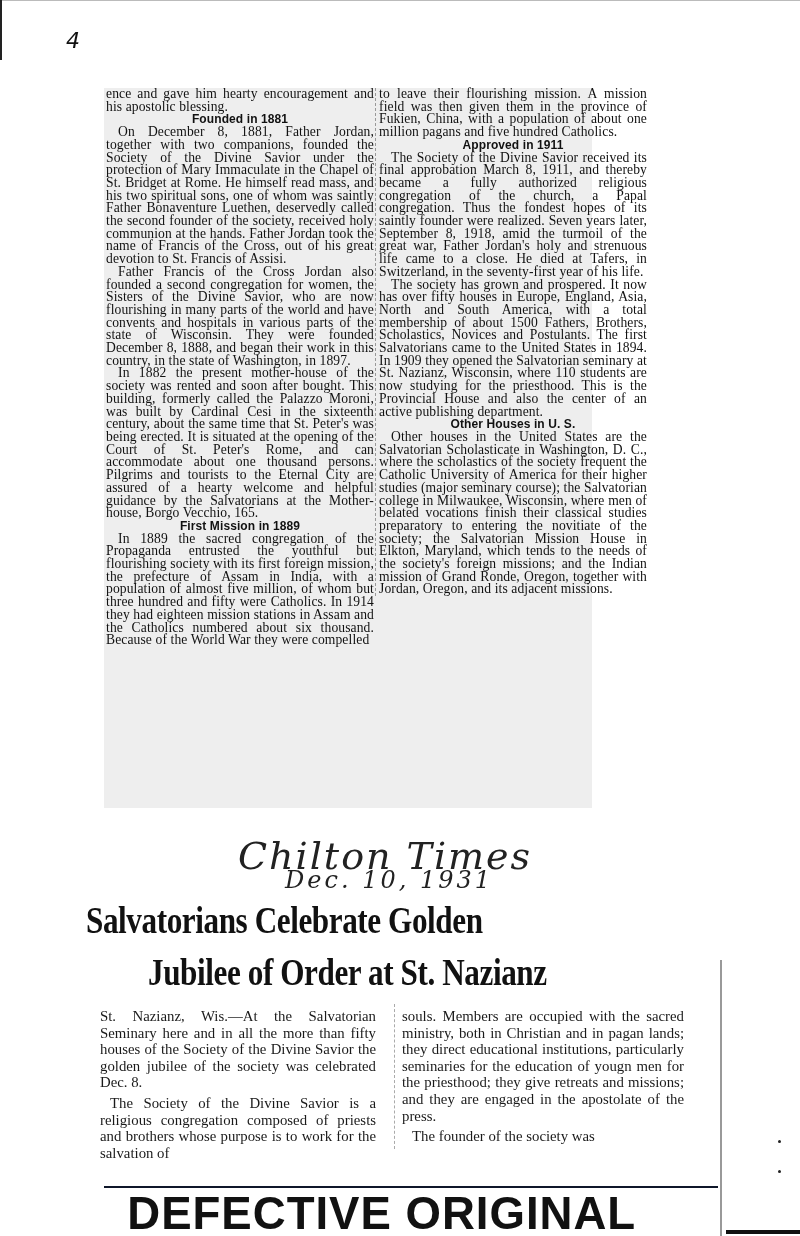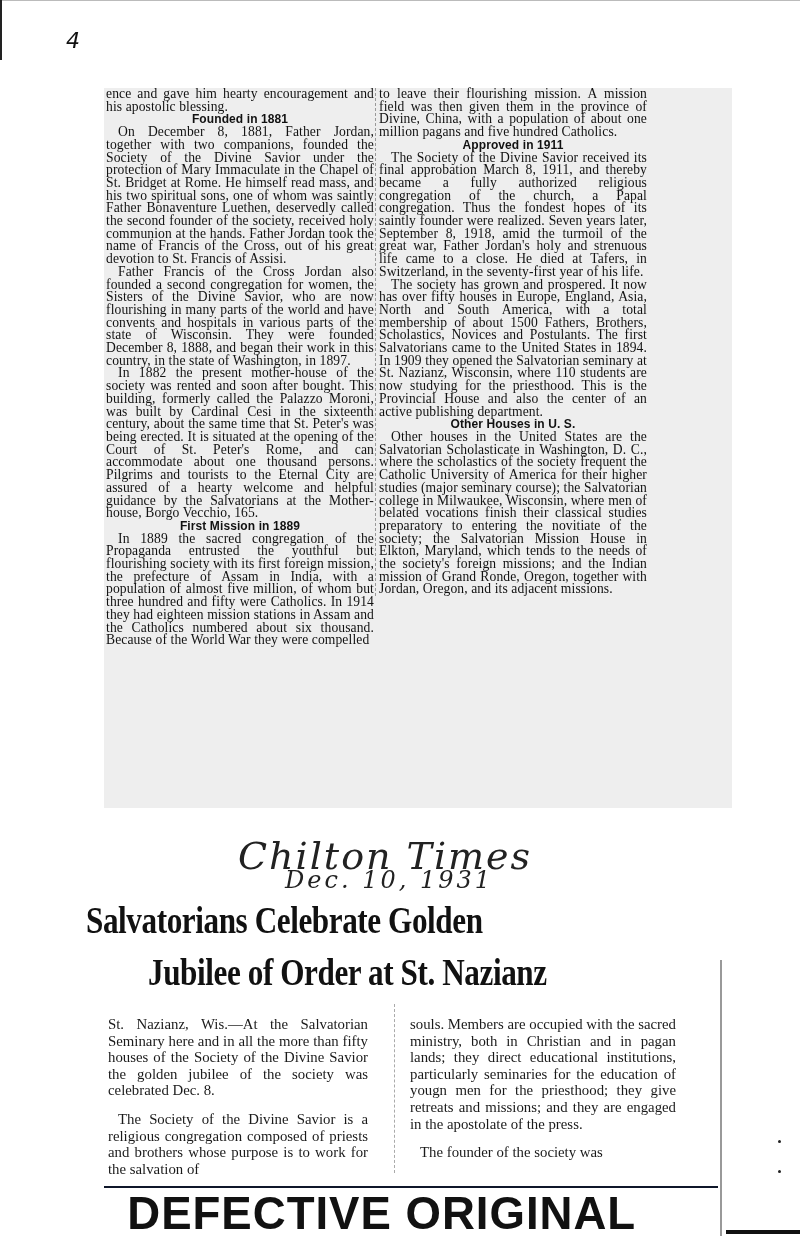--- a/index.html
+++ b/index.html
@@ -8,21 +8,21 @@
     background: #ffffff; color: #111;
     font-family: "DejaVu Serif", serif;
   }
   .page-edge-left { position: absolute; left: 0; top: 0; width: 2px; height: 60px; background: #222; }
   .page-edge-top { position: absolute; left: 0; top: 0; width: 800px; height: 1px; background: #bbb; }
   .page-number {
     position: absolute; left: 66px; top: 28px; font-family: "DejaVu Sans", sans-serif;
     font-size: 22px; font-style: italic; color: #111;
   }
   .clip-top {
-    position: absolute; left: 104px; top: 88px; width: 628px; height: 720px;
+    position: absolute; left: 104px; top: 88px; width: 488px; height: 720px;
     background: #eeeeee;
   }
   .col {
     position: absolute; top: 0; width: 268px;
     font-family: "Liberation Serif", serif; font-size: 13.6px; line-height: 12.7px;
     text-align: justify; letter-spacing: 0.1px;
   }
   .col.left { left: 2px; }
   .col.right { left: 271px; border-left: 1px dashed #999; padding-left: 3px; }
   .col p { margin: 0; text-indent: 0; }
@@ -41,21 +41,21 @@
     position: absolute; font-family: "Liberation Serif", serif; font-weight: bold;
     font-size: 38px; color: #111; transform: scaleX(0.82); transform-origin: left top;
     white-space: nowrap; letter-spacing: -0.5px;
   }
   .headline.l1 { left: 86px; top: 898px; }
   .headline.l2 { left: 148px; top: 950px; }
   .bottom-col {
     position: absolute; top: 1004px; font-family: "Liberation Serif", serif;
     font-size: 14.8px; line-height: 16.6px; text-align: justify; color: #1a1a1a;
   }
-  .bottom-col p { margin: 12px; }
+  .bottom-col p { margin: 4px; }
   .bottom-col p.indent { text-indent: 10px; }
   .bottom-col.left { left: 96px; width: 284px; }
   .bottom-col.right { left: 394px; width: 290px; border-left: 1px dashed #aaa; padding-left: 3px; }
   .right-blank {
     position: absolute; left: 720px; top: 960px; width: 80px; height: 276px;
     border-left: 2px solid #999; background: #fff;
   }
   .dot { position: absolute; width: 3px; height: 3px; background: #222; border-radius: 50%; }
   .stamp {
     position: absolute; left: 104px; top: 1186px; width: 614px; height: 50px;
@@ -79,21 +79,21 @@
   <div class="col left" id="ulc">
       <p>ence and gave him hearty encouragement and his apostolic blessing.</p>
       <h3>Founded in 1881</h3>
       <p class="indent">On December 8, 1881, Father Jordan, together with two companions, founded the Society of the Divine Savior under the protection of Mary Immaculate in the Chapel of St. Bridget at Rome. He himself read mass, and his two spiritual sons, one of whom was saintly Father Bonaventure Luethen, deservedly called the second founder of the society, received holy communion at the hands. Father Jordan took the name of Francis of the Cross, out of his great devotion to St. Francis of Assisi.</p>
       <p class="indent">Father Francis of the Cross Jordan also founded a second congregation for women, the Sisters of the Divine Savior, who are now flourishing in many parts of the world and have convents and hospitals in various parts of the state of Wisconsin. They were founded December 8, 1888, and began their work in this country, in the state of Washington, in 1897.</p>
       <p class="indent">In 1882 the present mother-house of the society was rented and soon after bought. This building, formerly called the Palazzo Moroni, was built by Cardinal Cesi in the sixteenth century, about the same time that St. Peter's was being erected. It is situated at the opening of the Court of St. Peter's Rome, and can accommodate about one thousand persons. Pilgrims and tourists to the Eternal City are assured of a hearty welcome and helpful guidance by the Salvatorians at the Mother-house, Borgo Vecchio, 165.</p>
       <h3>First Mission in 1889</h3>
       <p class="indent">In 1889 the sacred congregation of the Propaganda entrusted the youthful but flourishing society with its first foreign mission, the prefecture of Assam in India, with a population of almost five million, of whom but three hundred and fifty were Catholics. In 1914 they had eighteen mission stations in Assam and the Catholics numbered about six thousand. Because of the World War they were compelled</p>
     </div>
   <div class="col right" id="urc">
-      <p>to leave their flourishing mission. A mission field was then given them in the province of Divine, China, with a population of about one million pagans and five hundred Catholics.</p>
+      <p>to leave their flourishing mission. A mission field was then given them in the province of Fukien, China, with a population of about one million pagans and five hundred Catholics.</p>
       <h3>Approved in 1911</h3>
       <p class="indent">The Society of the Divine Savior received its final approbation March 8, 1911, and thereby became a fully authorized religious congregation of the church, a Papal congregation. Thus the fondest hopes of its saintly founder were realized. Seven years later, September 8, 1918, amid the turmoil of the great war, Father Jordan's holy and strenuous life came to a close. He died at Tafers, in Switzerland, in the seventy-first year of his life.</p>
       <p class="indent">The society has grown and prospered. It now has over fifty houses in Europe, England, Asia, North and South America, with a total membership of about 1500 Fathers, Brothers, Scholastics, Novices and Postulants. The first Salvatorians came to the United States in 1894. In 1909 they opened the Salvatorian seminary at St. Nazianz, Wisconsin, where 110 students are now studying for the priesthood. This is the Provincial House and also the center of an active publishing department.</p>
       <h3>Other Houses in U. S.</h3>
       <p class="indent">Other houses in the United States are the Salvatorian Scholasticate in Washington, D. C., where the scholastics of the society frequent the Catholic University of America for their higher studies (major seminary course); the Salvatorian college in Milwaukee, Wisconsin, where men of belated vocations finish their classical studies preparatory to entering the novitiate of the society; the Salvatorian Mission House in Elkton, Maryland, which tends to the needs of the society's foreign missions; and the Indian mission of Grand Ronde, Oregon, together with Jordan, Oregon, and its adjacent missions.</p>
     </div>
 </div>
 
 <div class="handwriting hw1">Chilton Times</div>
 <div class="handwriting hw2">Dec. 10, 1931</div>

